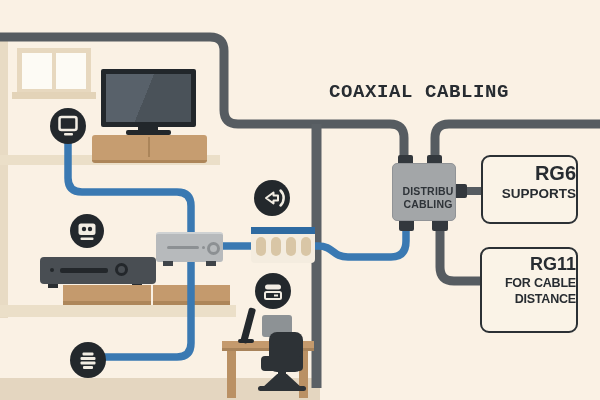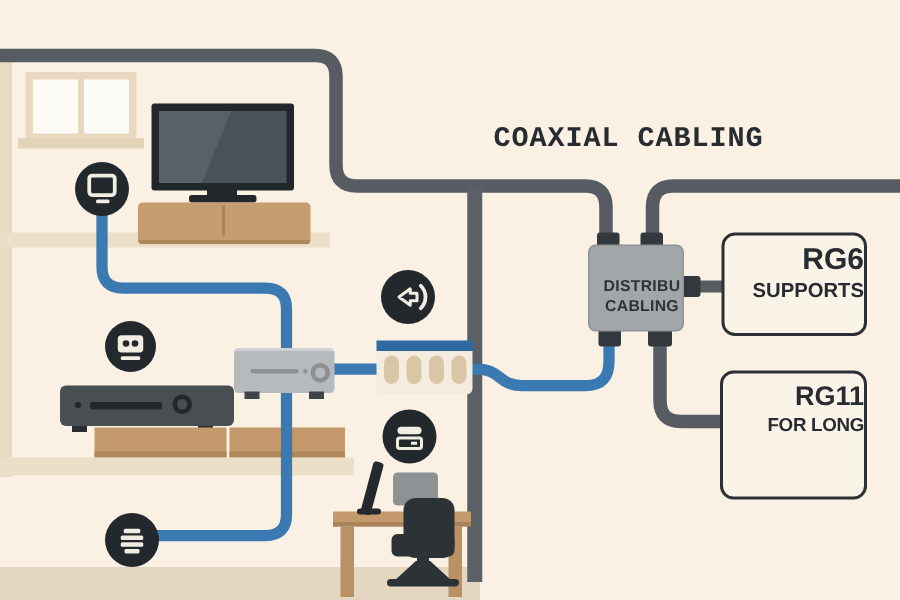--- a/index.html
+++ b/index.html
@@ -187,18 +187,19 @@
     <div>DISTRIBU</div>
     <div>CABLING</div>
   </div>
 
   <div class="abs callout rg6 z12">
     <div class="big">RG6</div>
     <div class="line">SUPPORTS</div>
   </div>
   <div class="abs callout rg11 z12">
     <div class="big">RG11</div>
-    <div class="line">FOR LONG</div>
+    <div class="line">FOR CABLE</div>
+    <div class="line">DISTANCE</div>
   </div>
 
   <div class="abs txt title z20">COAXIAL CABLING</div>
 
 </div>
 
 </body></html>

